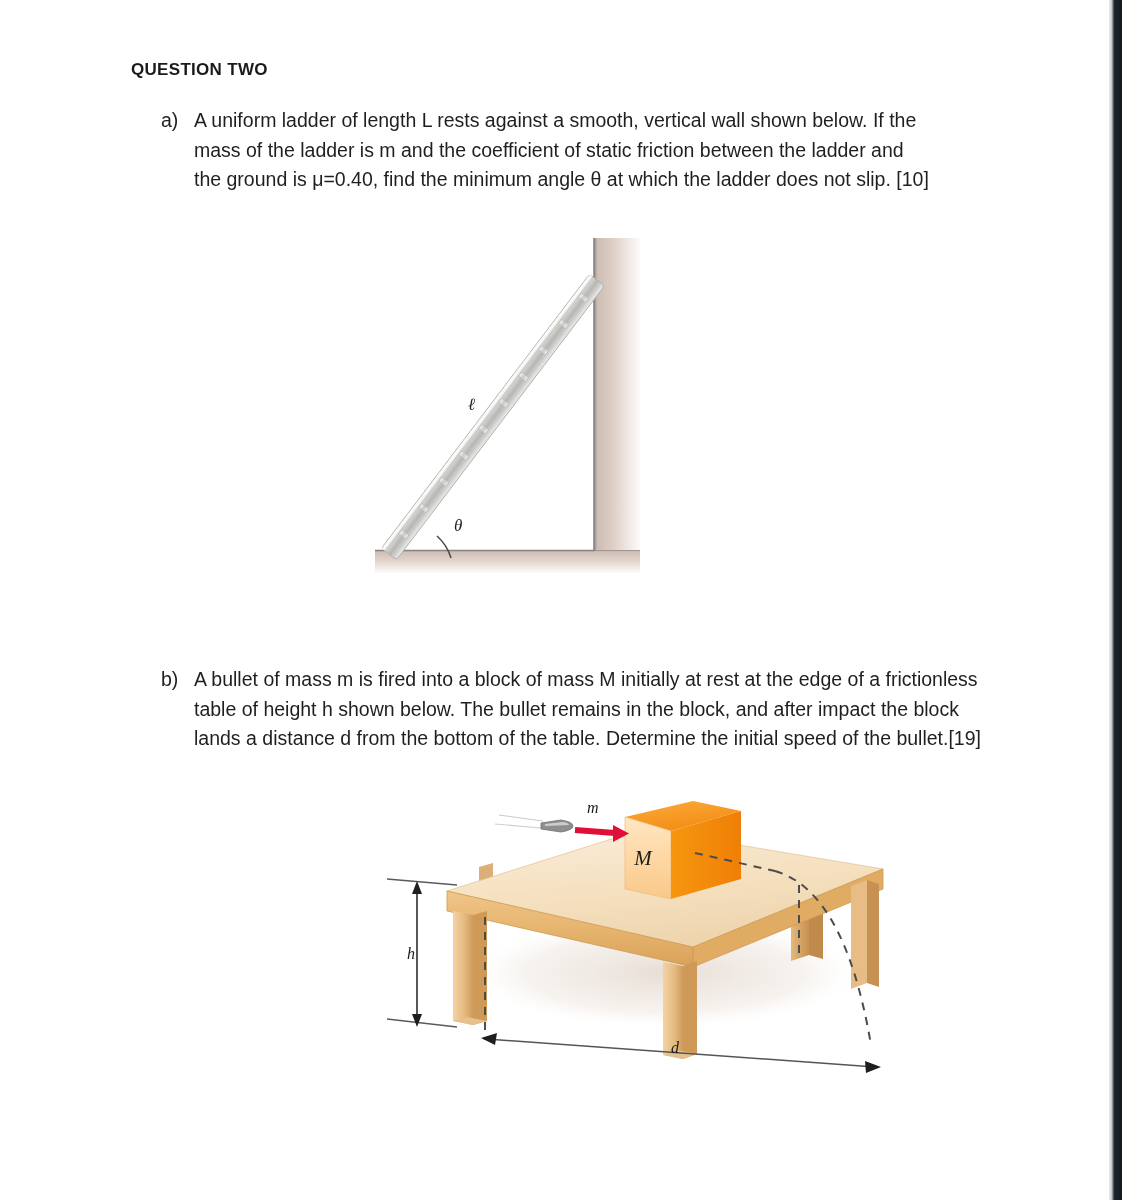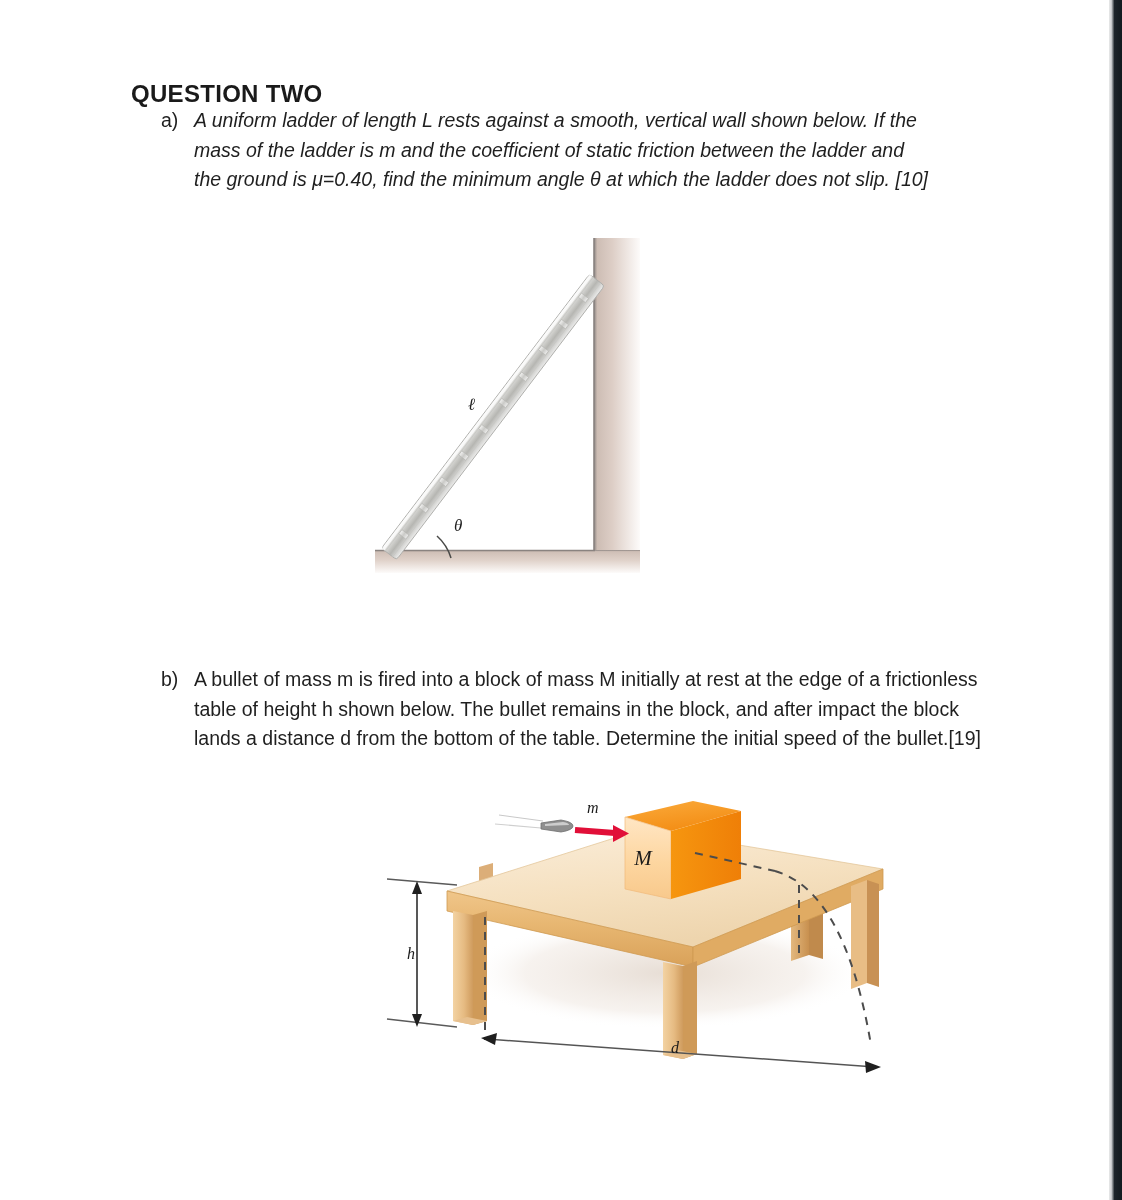--- a/index.html
+++ b/index.html
@@ -27,43 +27,42 @@
   #page {
     position: absolute;
     left: 0; top: 0;
     width: 1109px; height: 1200px;
     background: #ffffff;
   }
 
   #q-title {
     position: absolute;
     left: 131px; top: 60px;
-    font-size: 24px;
+    font-size: 17px;
     font-weight: bold;
     letter-spacing: 0.3px;
     color: #1a1a1a;
-    margin-top: 20px;
   }
 
   .q-item { position: absolute; display: flex; }
   .q-marker {
     font-size: 19.5px;
     line-height: 29.5px;
     color: #1f1f1f;
     flex: 0 0 auto;
   }
   .q-body {
     font-size: 19.5px;
     line-height: 29.5px;
     color: #1f1f1f;
   }
 
   #item-a { left: 161px; top: 106px; width: 790px; }
   #item-a .q-marker { width: 33px; }
-  #item-a .q-body  { width: 740px; font-style: italic; }
+  #item-a .q-body  { width: 740px; }
 
   #item-b { left: 161px; top: 665px; width: 840px; }
   #item-b .q-marker { width: 33px; }
   #item-b .q-body  { width: 800px; }
 
   
   #fig-ladder {
     position: absolute;
     left: 375px; top: 238px;
     width: 265px; height: 335px;

